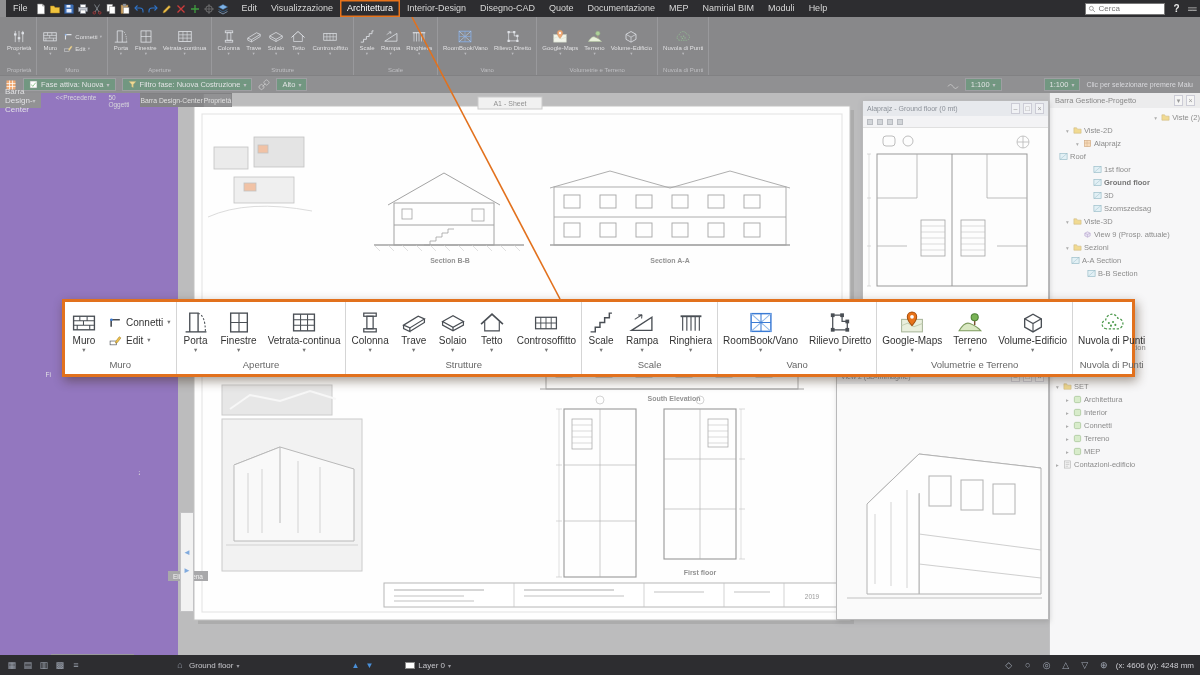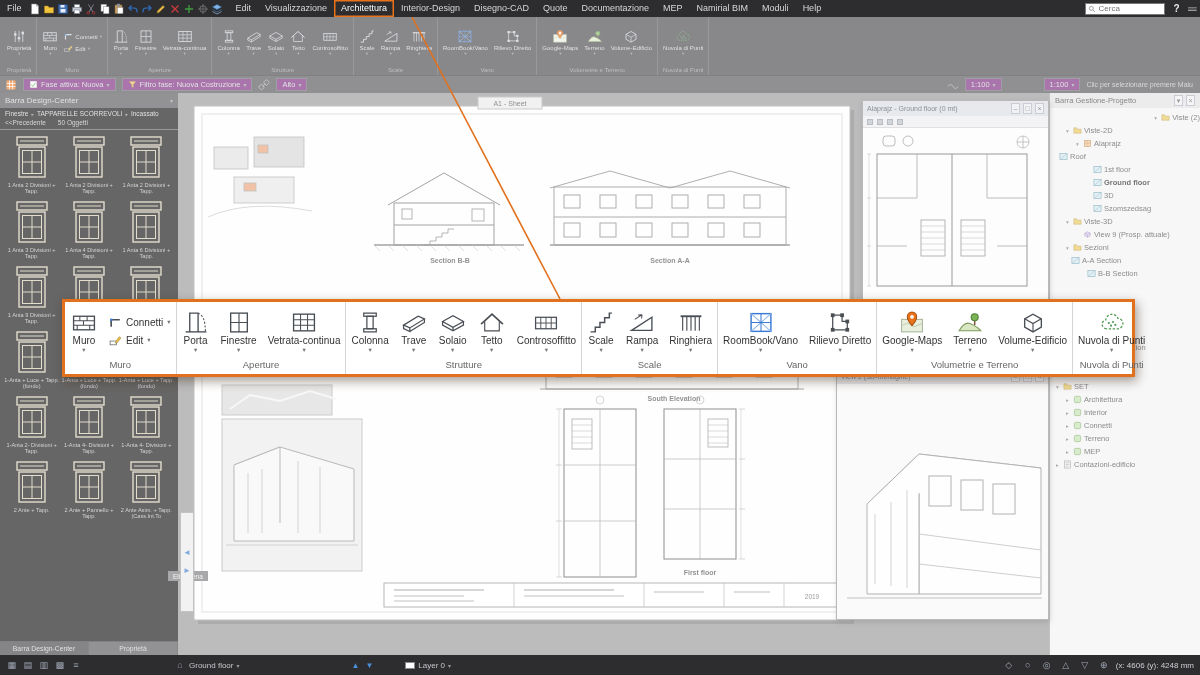--- a/index.html
+++ b/index.html
@@ -1,21 +1,21 @@
 <!DOCTYPE html>
 <html><head>
 <meta charset="utf-8">
 <style>
   * { box-sizing:border-box; margin:0; padding:0; }
   html,body { width:1200px; height:675px; overflow:hidden; }
   body { position:relative; font-family:"Liberation Sans", sans-serif; background:#8f8f91; cursor:default; }
   .ic svg, .tool-icon svg, .pbar-ic svg, .pic svg, .ticon svg, .timg svg { width:100%; height:100%; display:block; }
 
   
-  #menubar { position:absolute; top:0; left:0; right:0; height:17px; background:#2d2d30; display:flex; align-items:center; z-index:90; font-size:9px; }
+  #menubar { position:absolute; top:0; left:6px; right:0; height:17px; background:#2d2d30; display:flex; align-items:center; z-index:90; font-size:9px; }
   .menu-file { color:#ddd; padding:0 7px; line-height:17px; }
   #menu-tools { display:flex; align-items:center; gap:2px; margin-right:6px; }
   .tool-icon { width:12px; height:12px; display:inline-block; }
   .menu-item { color:#d8d8d8; padding:0 7px; height:17px; line-height:17px; white-space:nowrap; }
   .menu-item.highlight { box-shadow:inset 0 0 0 1.5px #e8731a; color:#fff; }
   .menu-right { margin-left:auto; display:flex; align-items:center; gap:5px; padding-right:4px; }
   .searchbox { width:80px; height:12px; background:#fff; border:1px solid #777; display:flex; align-items:center; gap:2px; padding:0 2px; }
   .searchbox .sic { width:8px; height:8px; flex:0 0 auto; }
   .searchbox input { border:0; outline:0; width:100%; font-size:8px; font-family:inherit; color:#333; }
   .help-btn { color:#e8e8e8; font-weight:bold; font-size:10px; width:12px; text-align:center; }
@@ -30,28 +30,28 @@
   .ritem .arrow { font-size:4.5px; color:#8f8f96; line-height:4px; }
   .rgroup-label { font-size:6px; color:#97979d; text-align:center; padding:1px 0 2px; white-space:nowrap; }
   .wall-stack { display:flex; flex-direction:column; gap:3px; justify-content:center; }
   .wall-btn { display:flex; align-items:center; gap:2px; font-size:6px; color:#d0d0d4; white-space:nowrap; }
   .wall-btn .ic { width:9px; height:9px; color:#c9ced6; }
   .wall-btn .arrow { font-size:4.5px; color:#8f8f96; }
 
   
   #phasebar { position:absolute; top:75px; left:0; right:0; height:18px; background:#46464a; border-top:1px solid #2e2e31; display:flex; align-items:center; gap:6px; padding:0 5px; font-size:7.5px; color:#d2d2d6; }
   .pbar-ic { width:12px; height:12px; flex:0 0 auto; }
-  .pill { display:flex; align-items:center; gap:3px; height:13px; border:1px solid #606066; background:#701a75; padding:0 5px; white-space:nowrap; }
+  .pill { display:flex; align-items:center; gap:3px; height:13px; border:1px solid #606066; background:#14532d; padding:0 5px; white-space:nowrap; }
   .pill .caret { color:#9a9aa0; font-size:6px; }
   .pill .pic { width:9px; height:9px; }
   .sp { flex:1; } .g30 { width:30px; } 
   .phase-hint { color:#c0c0c6; font-size:7px; white-space:nowrap; padding-right:2px; }
 
   
-  #design-center { position:absolute; top:93px; left:0; width:178px; bottom:20px; background:#000000; display:flex; flex-direction:column; z-index:2; }
+  #design-center { position:absolute; top:93px; left:0; width:178px; bottom:20px; background:#4c1d95; display:flex; flex-direction:row; z-index:2; }
   .dc-title { height:15px; background:#4a4a4e; color:#d0d0d4; font-size:8px; display:flex; align-items:center; justify-content:space-between; padding:0 5px; }
   .dc-search-row { display:flex; gap:3px; padding:3px 4px; align-items:center; }
   .dc-search { flex:1; background:#2e2e31; border:1px solid #58585c; height:14px; display:flex; align-items:center; gap:2px; padding:0 3px; }
   .dc-search input { border:0; outline:0; background:transparent; color:#9a9aa0; font-size:6.8px; width:100%; font-family:inherit; }
   .dc-search .sic { width:8px; height:8px; color:#9a9aa0; }
   .dc-produzione { background:#55555a; border:1px solid #6a6a70; color:#ddd; font-size:7px; height:15px; padding:0 5px; line-height:13px; }
   .dc-crumbs { display:flex; gap:3px; padding:2px 5px 1px; font-size:6.5px; color:#d0d0d4; align-items:center; white-space:nowrap; overflow:hidden; }
   .dc-crumbs .sep { color:#888; font-size:5px; }
   .dc-nav { display:flex; gap:12px; padding:1px 5px 3px; font-size:6.5px; color:#bfbfc4; border-bottom:1px solid #55555a; }
   .dc-grid { flex:1; display:grid; grid-template-columns:repeat(3,1fr); row-gap:5px; padding:5px 3px; align-content:start; overflow:hidden; }

